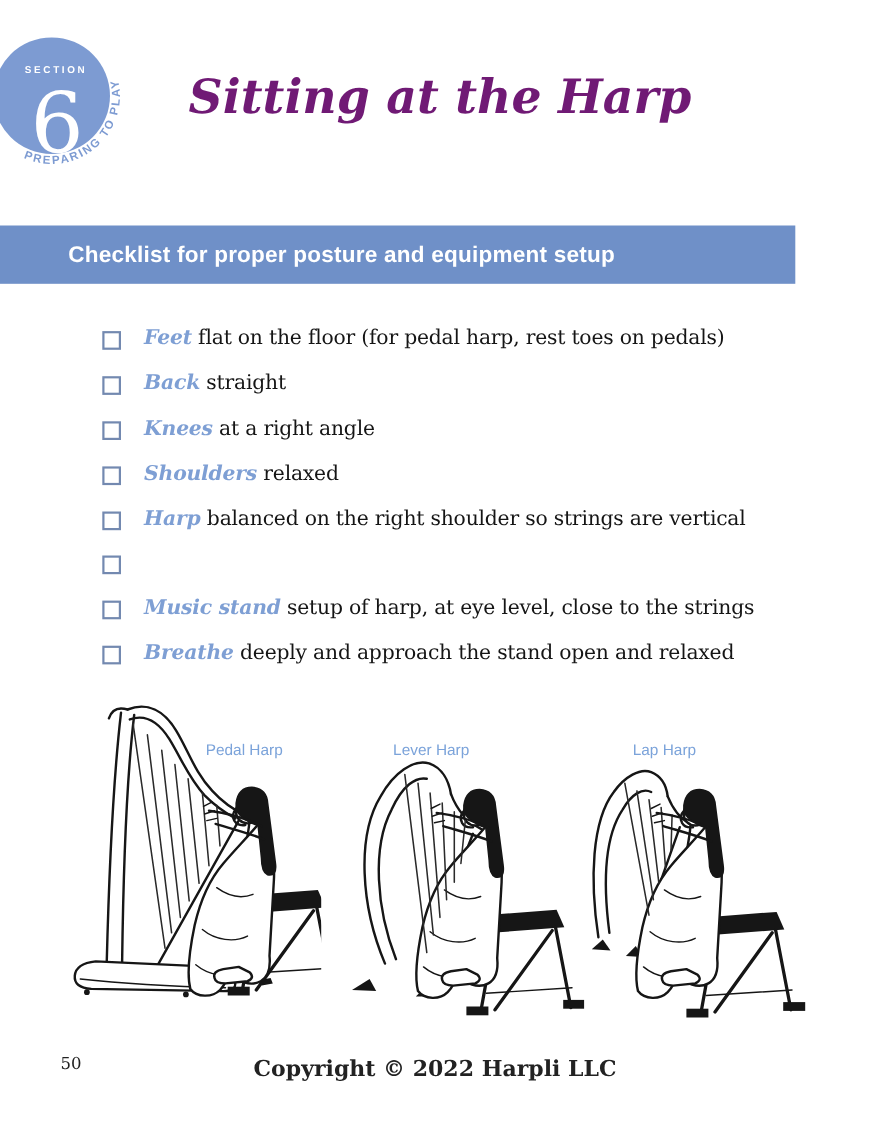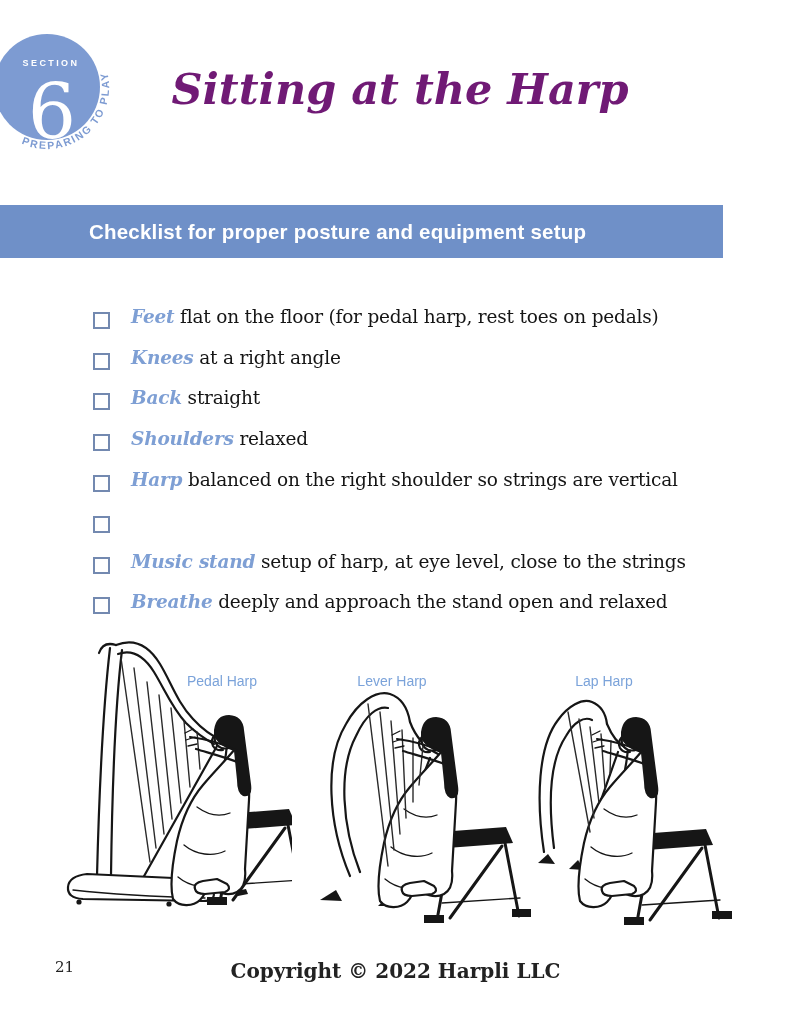--- a/index.html
+++ b/index.html
@@ -14,27 +14,27 @@
   .arc-text{font-family:"Liberation Sans",sans-serif;font-size:10.5px;font-weight:bold;
             letter-spacing:1.8px;fill:#7d9bd2;}
 
   
   .title{position:absolute;left:140px;top:58px;width:520px;text-align:center;
          font-family:"DejaVu Serif",serif;font-style:italic;font-weight:bold;
          font-size:43px;color:#701a75;line-height:62px;}
 
   
   .banner{position:absolute;left:0;top:205px;width:723px;height:53px;background:#6f90c8;}
-  .banner-text{display:block;padding-left:89px;line-height:53px;
+  .banner-text{display:block;padding-left:62px;line-height:53px;
                font-family:"Liberation Sans",sans-serif;font-weight:bold;
                font-size:20.5px;color:#ffffff;letter-spacing:0.2px;}
 
   
   .checklist{position:absolute;left:93px;top:288px;margin:0;padding:0;list-style:none;}
-  .checklist li{display:flex;align-items:flex-end;height:40.8px;}
+  .checklist li{display:flex;align-items:center;height:40.8px;}
   .box{width:13px;height:13px;border:2.2px solid #7389b0;margin-top:3px;flex:none;background:#fff;}
   .ct{margin-left:21px;font-size:18.5px;line-height:24px;color:#151515;letter-spacing:-0.2px;}
   .lead{color:#7e9fd4;font-style:italic;font-weight:bold;}
 
   
   .illus{position:absolute;}
   .ln path,.ln circle{stroke:#161616;stroke-width:2.2;fill:none;
                       stroke-linecap:round;stroke-linejoin:round;}
   .ln .fw{fill:#ffffff;}
   .ln .fb,.fb{fill:#161616;stroke:none;}
@@ -70,25 +70,25 @@
     <span class="banner-text">Checklist for proper posture and equipment setup</span>
   </div>
 
   <ul class="checklist">
     <li>
       <span class="box"></span>
       <span class="ct"><b class="lead">Feet</b><span> flat on the floor (for pedal harp, rest toes on pedals)</span></span>
     </li>
     <li>
       <span class="box"></span>
+      <span class="ct"><b class="lead">Back</b><span> straight</span></span>
+    </li>
+    <li>
+      <span class="box"></span>
       <span class="ct"><b class="lead">Knees</b><span> at a right angle</span></span>
-    </li>
-    <li>
-      <span class="box"></span>
-      <span class="ct"><b class="lead">Back</b><span> straight</span></span>
     </li>
     <li>
       <span class="box"></span>
       <span class="ct"><b class="lead">Shoulders</b><span> relaxed</span></span>
     </li>
     <li>
       <span class="box"></span>
       <span class="ct"><b class="lead">Harp</b><span> balanced on the right shoulder so strings are vertical</span></span>
     </li>
     <li>
@@ -243,16 +243,16 @@
       <path d="M 85 94 L 89 149"></path>
         <path d="M 95 101 L 94 133"></path>
     </g>
     <g transform="translate(-52,0)">
       <path d="M 181 113 C 165 105 149 101 133 99"></path>
       <path d="M 183 125 C 168 119 152 115 139 111"></path>
       <path class="w13" d="M 128 95 l 8 -4 M 129 102 l 9 -3 M 131 108 l 9 -2"></path>
     </g>
   </svg>
 
-  <div class="pagenum">21</div>
+  <div class="pagenum">50</div>
   <div class="copyright">Copyright © 2022 Harpli LLC</div>
 
 </div>
 
 </body></html>

